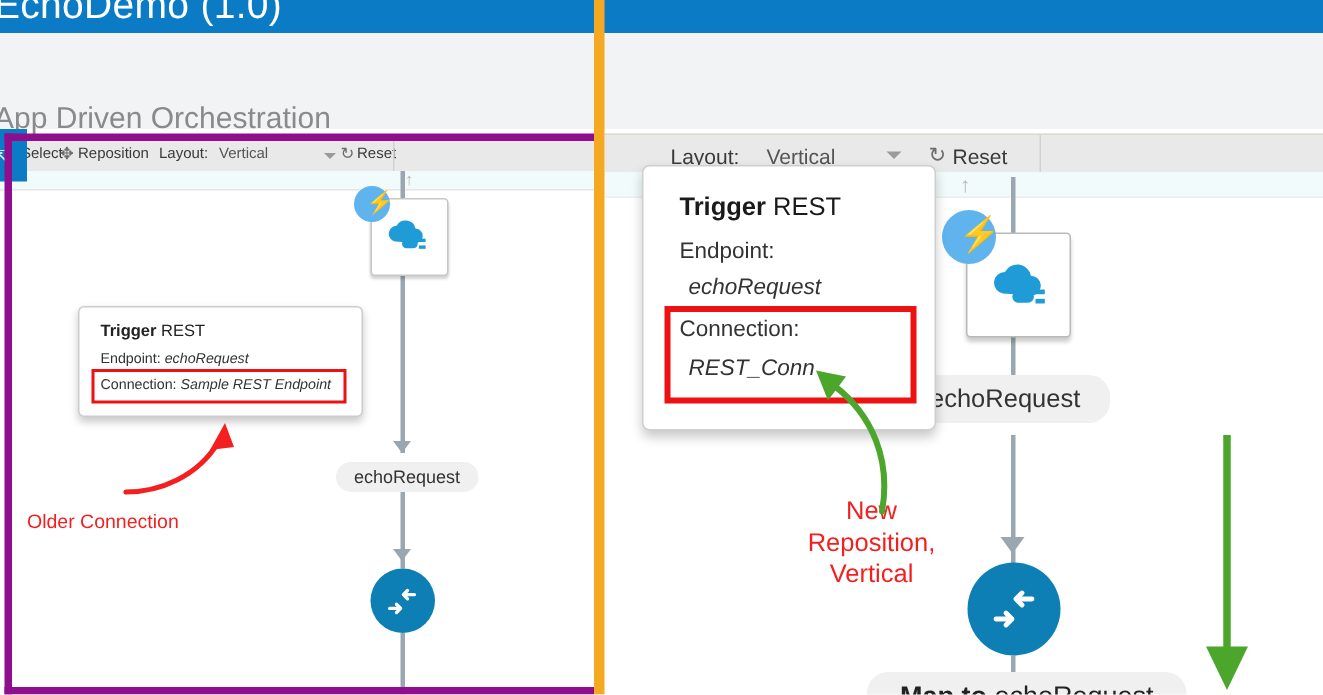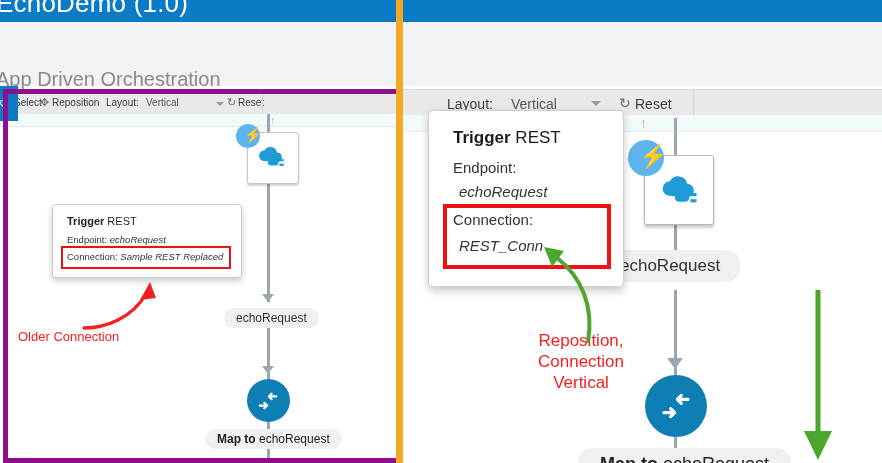--- a/index.html
+++ b/index.html
@@ -140,21 +140,21 @@
   #L-tt-ep i{font-style:italic;color:#333;}
   #L-tt-conn{position:absolute;left:14px;top:46px;font-size:9.5px;color:#333;}
   #L-tt-conn i{font-style:italic;color:#333;}
   #L-tt-redbox{
     position:absolute;left:8px;top:41px;width:170px;height:23px;
     border:2px solid #ee1111;box-sizing:border-box;
   }
 
   
   #L-annot-text{
-    position:absolute;left:18px;top:243px;
+    position:absolute;left:18px;top:254px;
     color:#f42020;font-size:13px;white-space:nowrap;z-index:30;
   }
   #L-annot-arrow{position:absolute;left:80px;top:190px;z-index:30;}
 
   
   #right-panel{
     position:absolute;left:403px;top:86px;width:479px;height:377px;overflow:hidden;
   }
   #right-toolbar{
     position:absolute;left:-80px;top:3px;width:640px;height:26px;
@@ -290,28 +290,27 @@
       <rect x="31" y="17.5" width="6" height="3" fill="#1f9cd8"></rect>
       <rect x="31" y="23.5" width="6" height="3" fill="#1f9cd8"></rect>
     </svg>
     <div id="L-label-echo">echoRequest</div>
 
     <div id="L-map-circle"></div>
     <svg style="position:absolute;left:257px;top:276px;" width="22" height="22" viewBox="0 0 24 24">
       <path d="M21 7 H13 M16 4 L13 7 L16 10" stroke="#fff" stroke-width="2.4" fill="none" stroke-linecap="round" stroke-linejoin="round"></path>
       <path d="M3 17 H11 M8 14 L11 17 L8 20" stroke="#fff" stroke-width="2.4" fill="none" stroke-linecap="round" stroke-linejoin="round"></path>
     </svg>
-    <div id="L-map-label"><b>Map to</b><span> echoRequest</span></div>
 
   </div>
 
   <div id="L-tooltip">
     <div id="L-tt-title"><b>Trigger</b><span> REST</span></div>
     <div id="L-tt-ep"><span>Endpoint:</span>&nbsp;<i>echoRequest</i></div>
-    <div id="L-tt-conn"><span>Connection:</span>&nbsp;<i>Sample REST Replaced</i></div>
+    <div id="L-tt-conn"><span>Connection:</span>&nbsp;<i>Sample REST Endpoint</i></div>
     <div id="L-tt-redbox"></div>
   </div>
 
   <div id="L-annot-text">Older Connection</div>
   <svg id="L-annot-arrow" width="90" height="62" viewBox="0 0 90 62">
     <path d="M4 52 C26 52 52 42 66 18" stroke="#f42020" stroke-width="3.4" fill="none" stroke-linecap="round"></path>
     <path d="M70 6 L60 24 L76 22 Z" fill="#f42020"></path>
   </svg>
 </div>
 
@@ -364,22 +363,22 @@
 <div id="R-tooltip">
   <div id="R-tt-title"><b>Trigger</b><span> REST</span></div>
   <div id="R-tt-ep-label">Endpoint:</div>
   <div id="R-tt-ep-val">echoRequest</div>
   <div id="R-tt-conn-label">Connection:</div>
   <div id="R-tt-conn-val">REST_Conn</div>
   <div id="R-tt-redbox"></div>
 </div>
 
 <div id="R-annot-text">
+  <div>New</div>
   <div>Reposition,</div>
-  <div>Connection</div>
   <div>Vertical</div>
 </div>
 
 <svg id="R-annot-arrow" width="80" height="110" viewBox="0 0 80 110">
   <path d="M58 106 C64 72 52 42 26 22" stroke="#4ca62c" stroke-width="4" fill="none" stroke-linecap="round"></path>
   <path d="M14 12 L34 16 L22 32 Z" fill="#4ca62c"></path>
 </svg>
 
 <svg id="R-green-down-arrow" width="46" height="175" viewBox="0 0 46 175">
   <path d="M23 2 V148" stroke="#4ca62c" stroke-width="5" fill="none" stroke-linecap="butt"></path>

